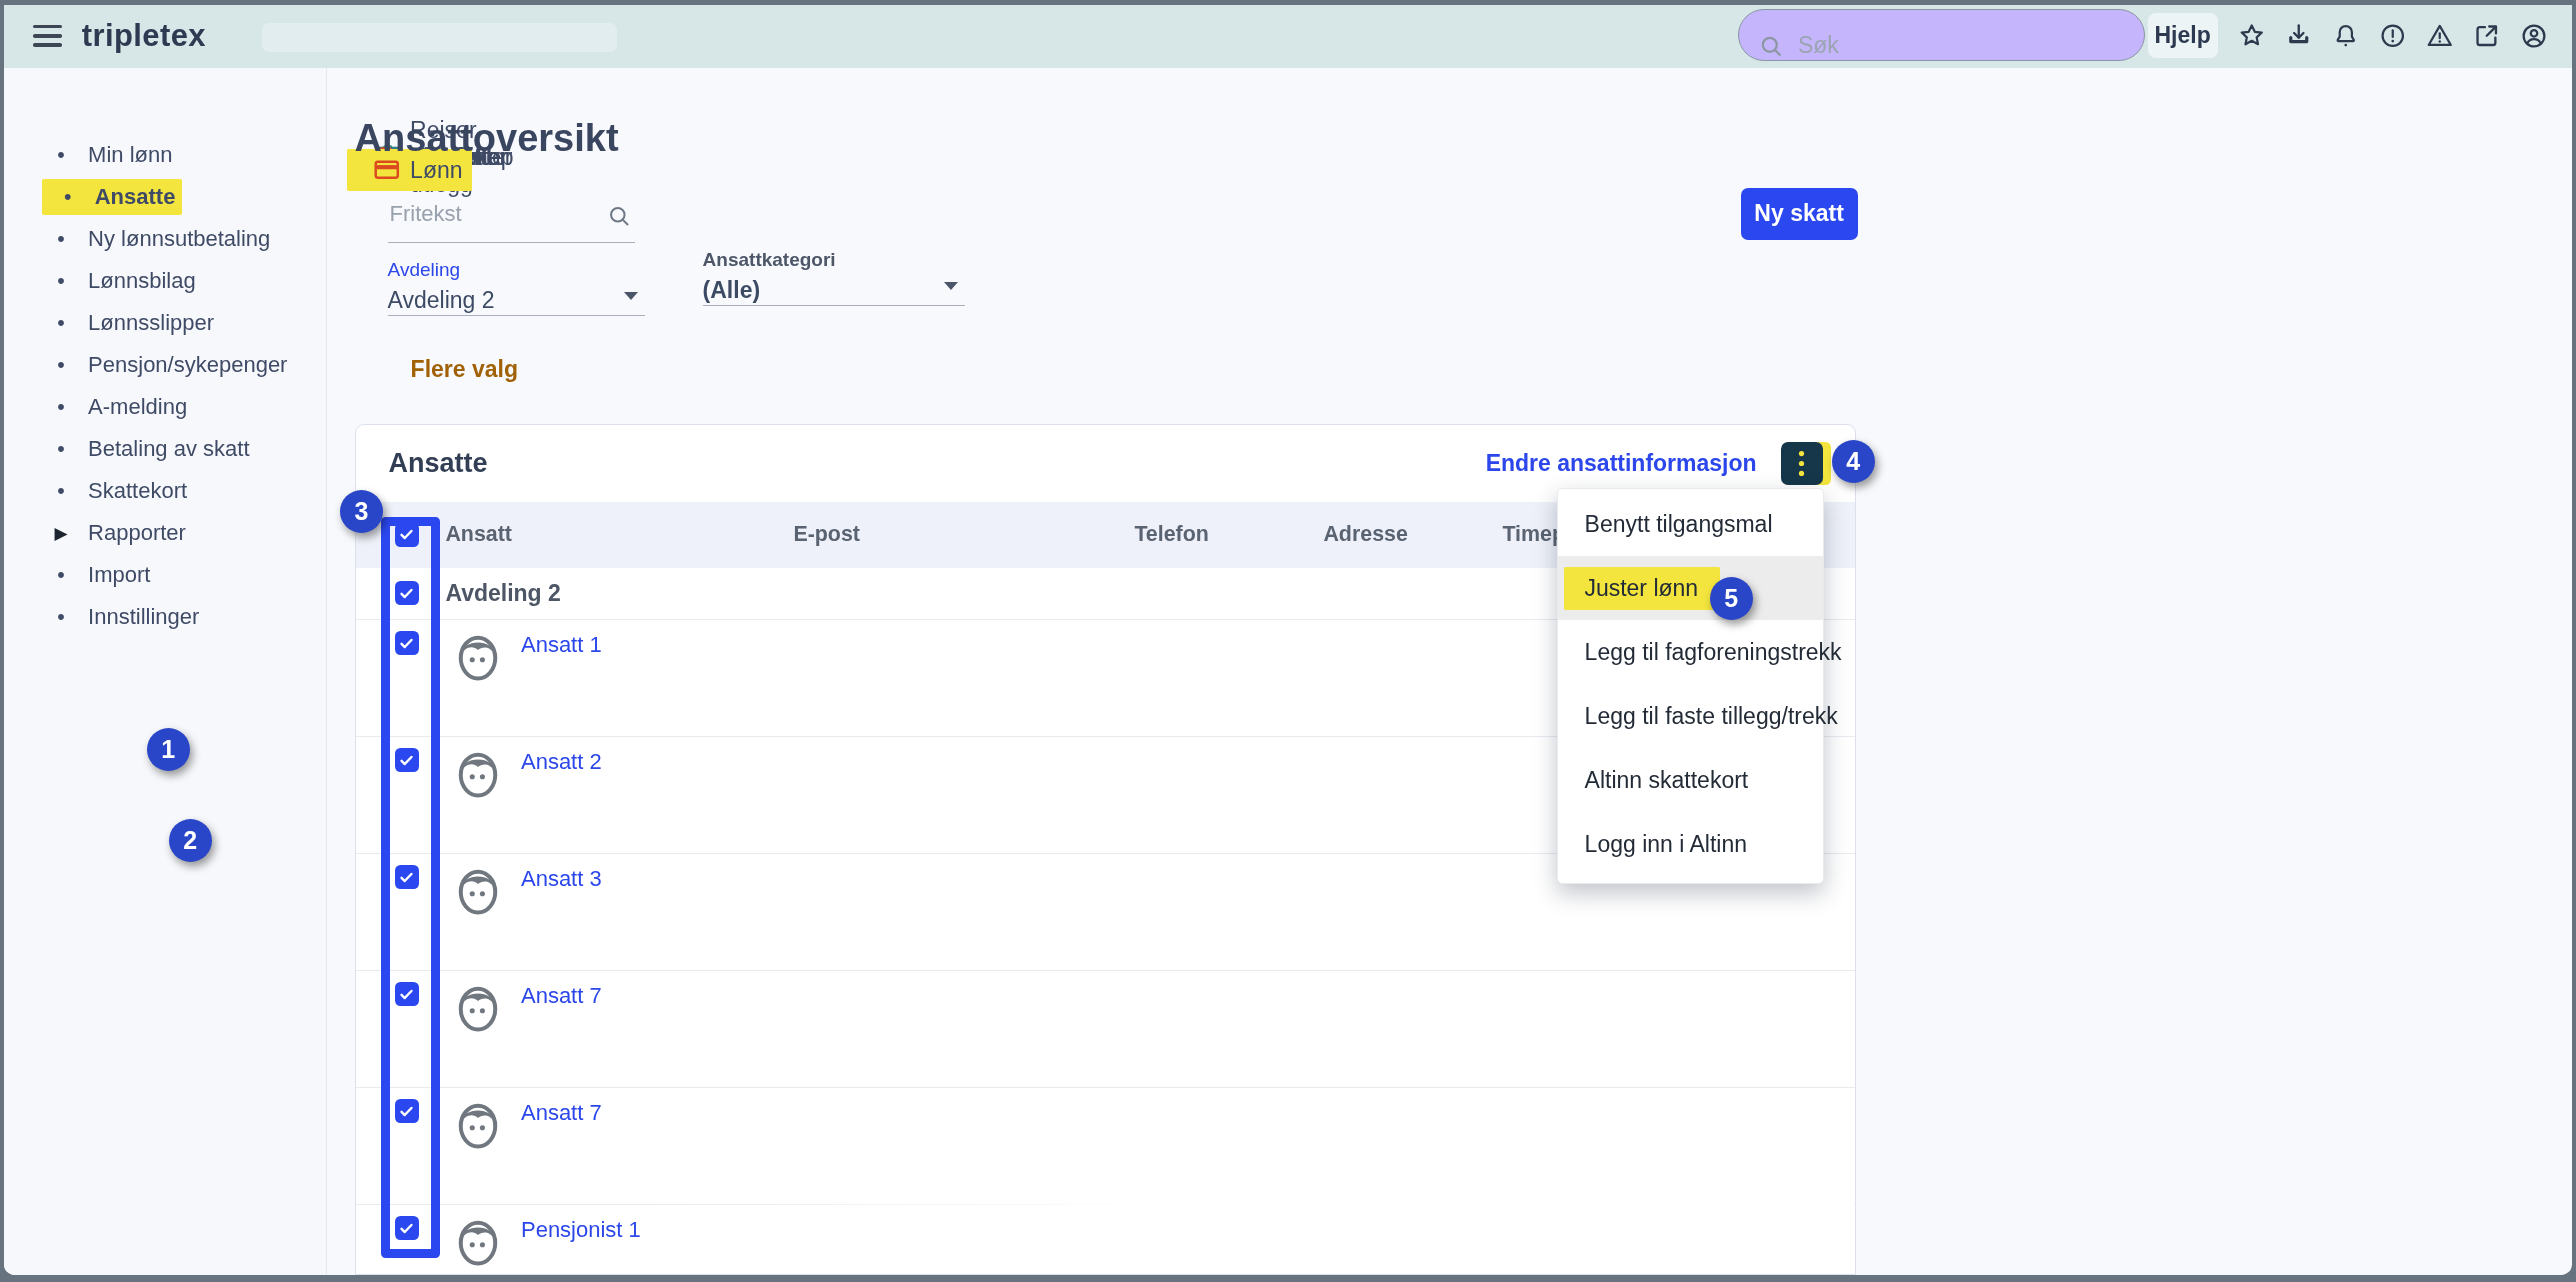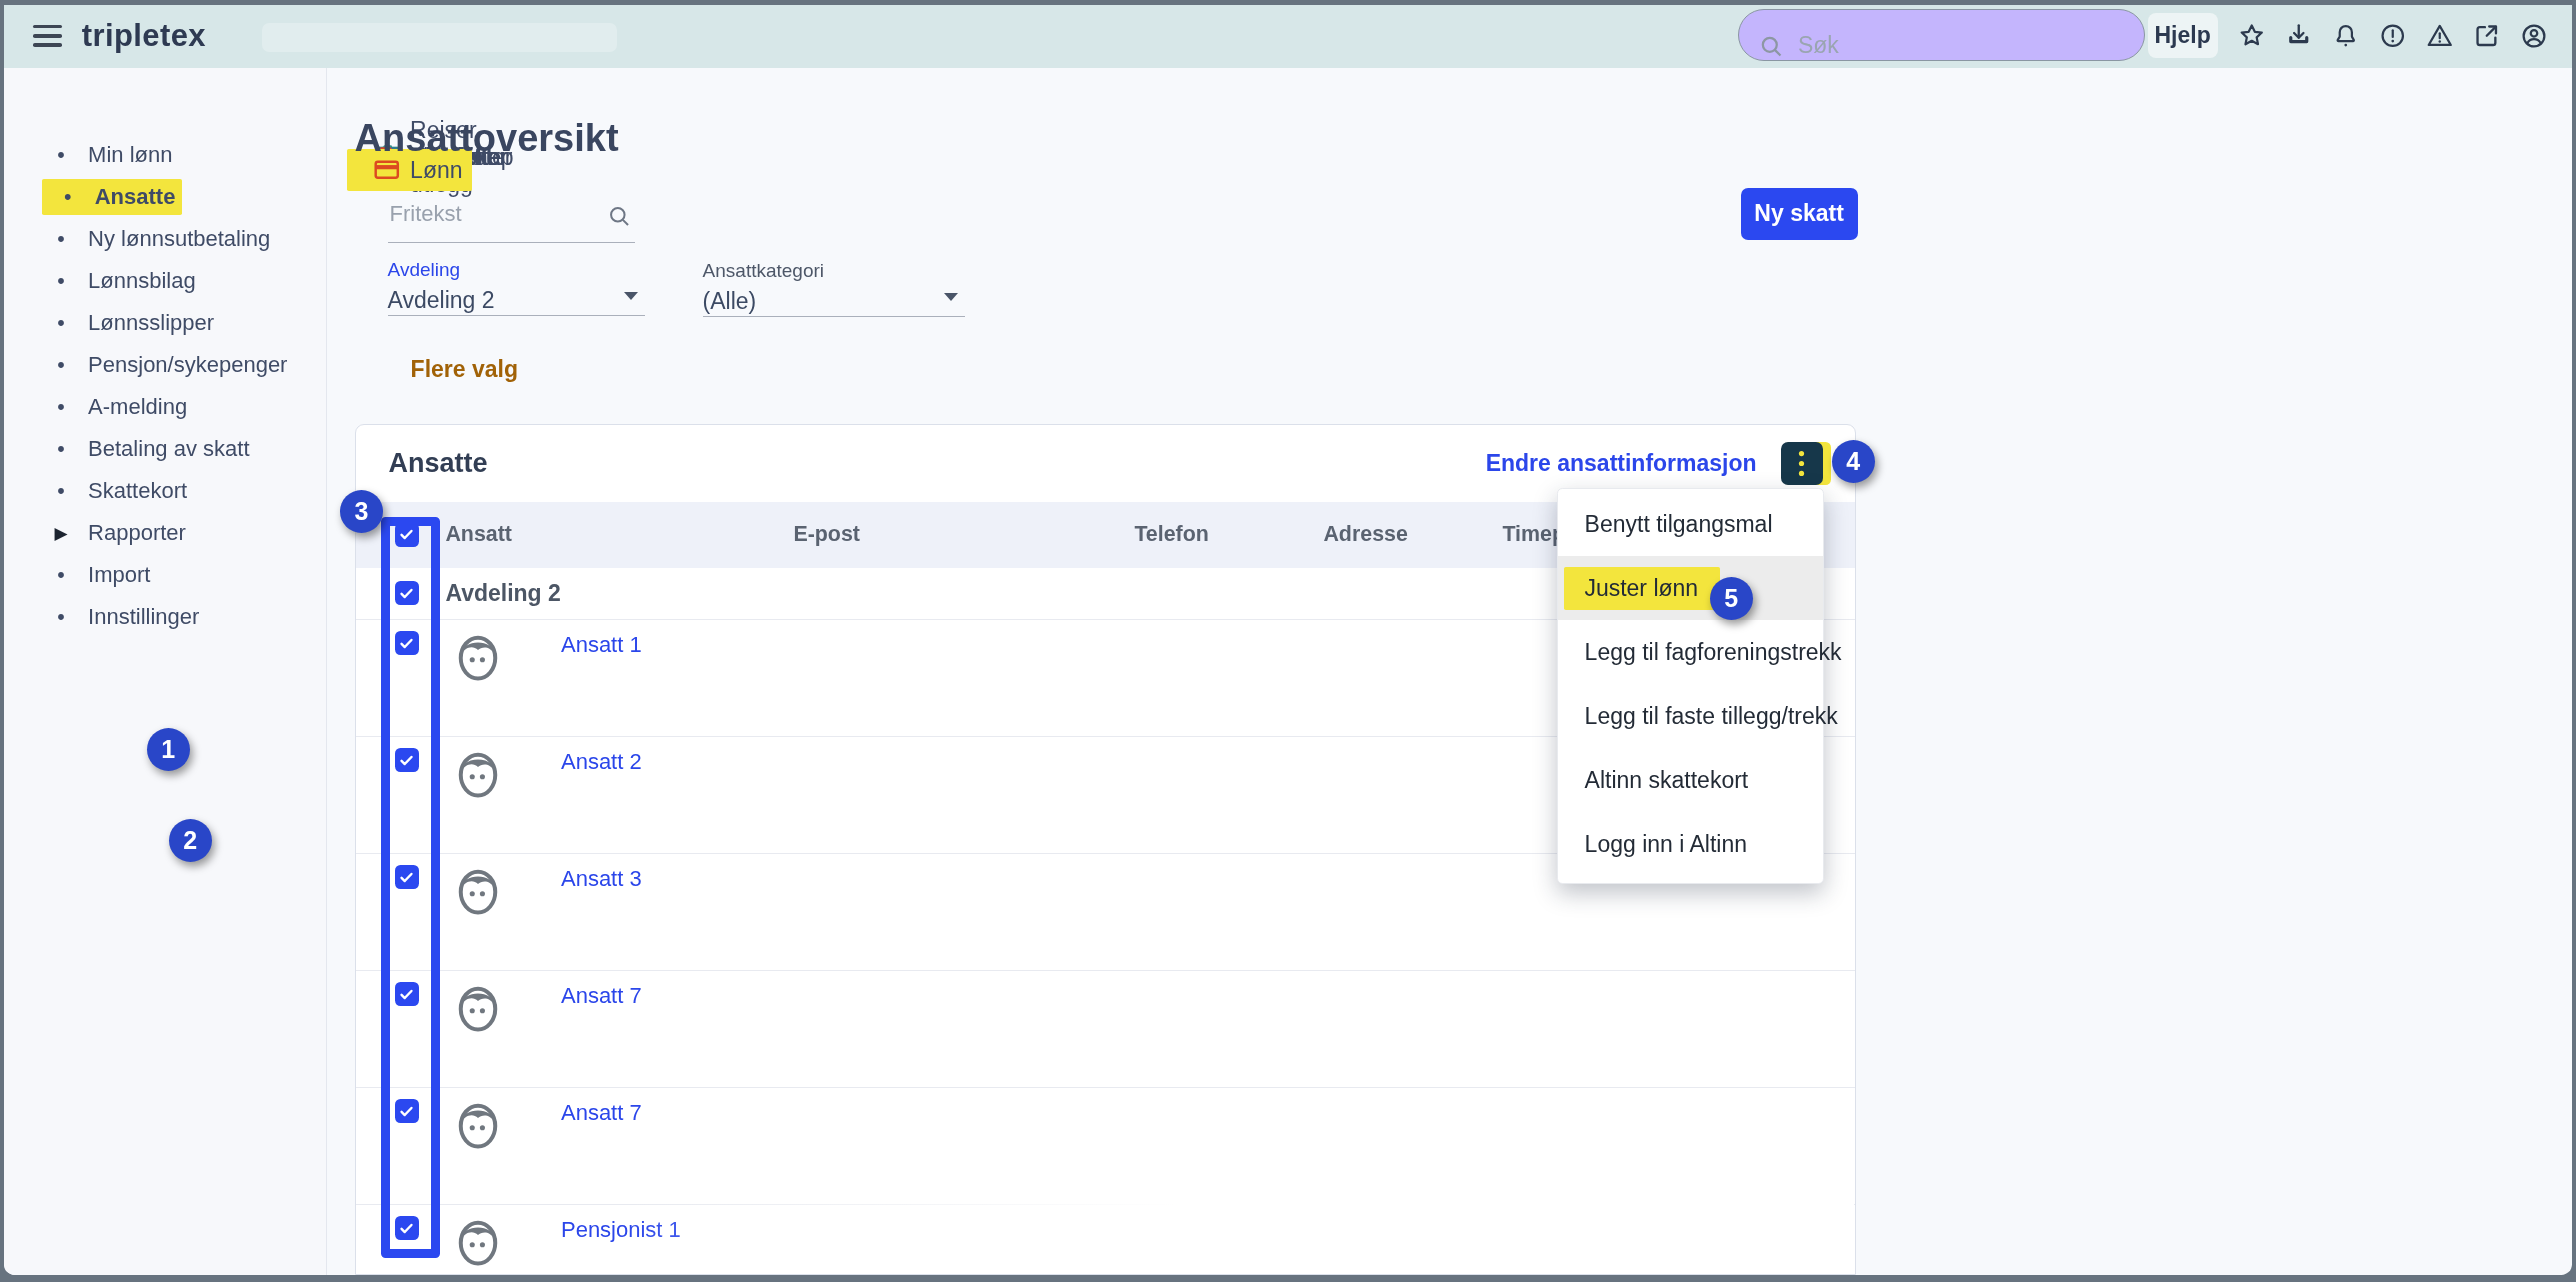--- a/index.html
+++ b/index.html
@@ -37,21 +37,21 @@
   
   .main{position:absolute;left:323px;top:63px;right:0;bottom:0;}
   .page-title{position:absolute;left:28px;top:49px;font-size:38px;font-weight:700;color:#3a4660;}
   .field{position:absolute;border-bottom:0.9px solid #aab0bb;box-sizing:border-box;}
   .fritekst{left:61px;top:132px;width:247px;height:43px;}
   .fritekst input{border:none;outline:none;background:transparent;font-size:22px;width:205px;color:#3c4a64;font-family:inherit;}
   .fritekst input::placeholder{color:#99a1ad;}
   .fritekst .mag{position:absolute;right:1.8px;top:3.6px;}
   .select-field{height:57px;}
   .avdeling{left:61px;top:191px;width:257px;}
-  .kategori{left:376px;top:192px;width:262px;}
+  .kategori{left:376px;top:181px;width:262px;font-weight:bold;}
   .select-field .flabel{font-size:19px;}
   .avdeling .flabel{color:#2b46ea;}
   .kategori .flabel{color:#4d5768;}
   .select-field .fvalue{font-size:23px;color:#3c4a64;margin-top:6.3px;}
   .caret{position:absolute;right:7.1px;bottom:14.3px;width:0;height:0;border-left:7.1px solid transparent;border-right:7.1px solid transparent;border-top:8px solid #4a5568;}
   .flere-valg{position:absolute;left:84px;top:288px;font-size:23px;font-weight:700;color:#a16207;cursor:pointer;}
   .ny-ansatt{position:absolute;left:1414px;top:120px;width:117px;height:52px;background:#2b48f0;border-radius:7.1px;color:#fff;font-size:23px;font-weight:600;display:flex;align-items:center;justify-content:center;cursor:pointer;}
   
   .card{position:absolute;left:28px;top:356px;width:1501px;height:851px;background:#fff;border:0.9px solid #dbe0ea;border-radius:9px 9px 0 0;box-sizing:border-box;overflow:hidden;}
   .card-header{height:77px;display:flex;align-items:center;padding:0 23px 0 33px;}
@@ -62,21 +62,21 @@
   .kebab-btn{position:absolute;left:0;top:0;width:42px;height:43px;background:#16374a;border-radius:7.1px;display:flex;align-items:center;justify-content:center;cursor:pointer;}
   .tgrid{display:grid;grid-template-columns:80px 348px 341px 189px 179px 1fr;}
   .thead{height:66px;background:#eef1f9;align-items:center;font-size:21.4px;font-weight:600;color:#5a6371;}
   .thead .hcell{padding-left:9.8px;white-space:nowrap;overflow:hidden;}
   .cb{width:24px;height:24px;background:#2b48f0;border-radius:5.4px;display:flex;align-items:center;justify-content:center;flex:0 0 auto;cursor:pointer;}
   .cb-cell{margin-left:39px;}
   .group-row{height:51px;align-items:center;border-bottom:0.9px solid #e8eaf0;}
   .group-row .gname{padding-left:9.8px;font-size:23px;font-weight:700;color:#4c5665;}
   .emp-row{height:116px;border-bottom:0.9px solid #e8eaf0;}
   .emp-row .cb-cell{margin-top:11.6px;}
-  .namecell{display:flex;align-items:flex-start;gap:40px;}
+  .namecell{display:flex;align-items:flex-start;}
   .avatar{margin-left:19.7px;margin-top:7.1px;flex:0 0 auto;}
   .empname{margin-left:19.7px;margin-top:12.5px;font-size:22px;color:#2b46ea;cursor:pointer;white-space:nowrap;}
   .fade{position:absolute;left:268px;right:0.9px;bottom:0;height:98px;background:linear-gradient(to right,rgba(255,255,255,0),#ffffff 45%);z-index:5;pointer-events:none;}
   .sel-frame{position:absolute;left:54px;top:449px;width:59px;height:741px;border:9px solid #2b48f0;border-radius:4.5px;box-sizing:border-box;z-index:25;pointer-events:none;}
   
   .ctx-menu{position:absolute;left:1230px;top:420px;width:267px;height:396px;background:#fff;border:0.9px solid #e8eaee;border-radius:5.4px;box-shadow:0 9px 23px rgba(30,40,60,.28);z-index:40;padding-top:3.6px;box-sizing:border-box;}
   .ctx-item{height:64px;display:flex;align-items:center;padding-left:27px;font-size:23px;color:#232b36;cursor:pointer;white-space:nowrap;}
   .ctx-item.active{background:#ececec;padding-left:0;}
   .ctx-item.active .hl-y{margin-left:6.3px;background:#f3e53d;padding:8px 22px 8px 20.5px;border-radius:1.8px;}
   .c1{left:143px;top:660px;} .c2{left:165px;top:751px;}

